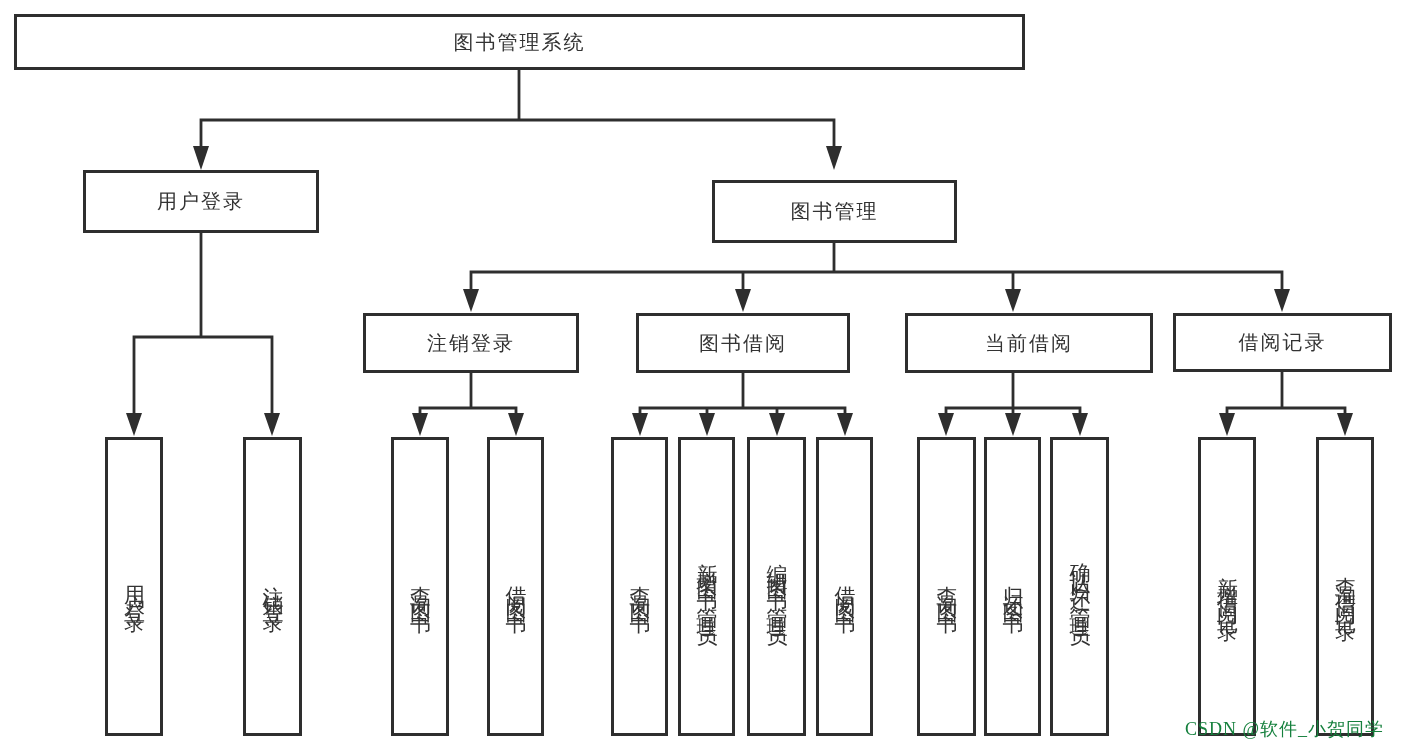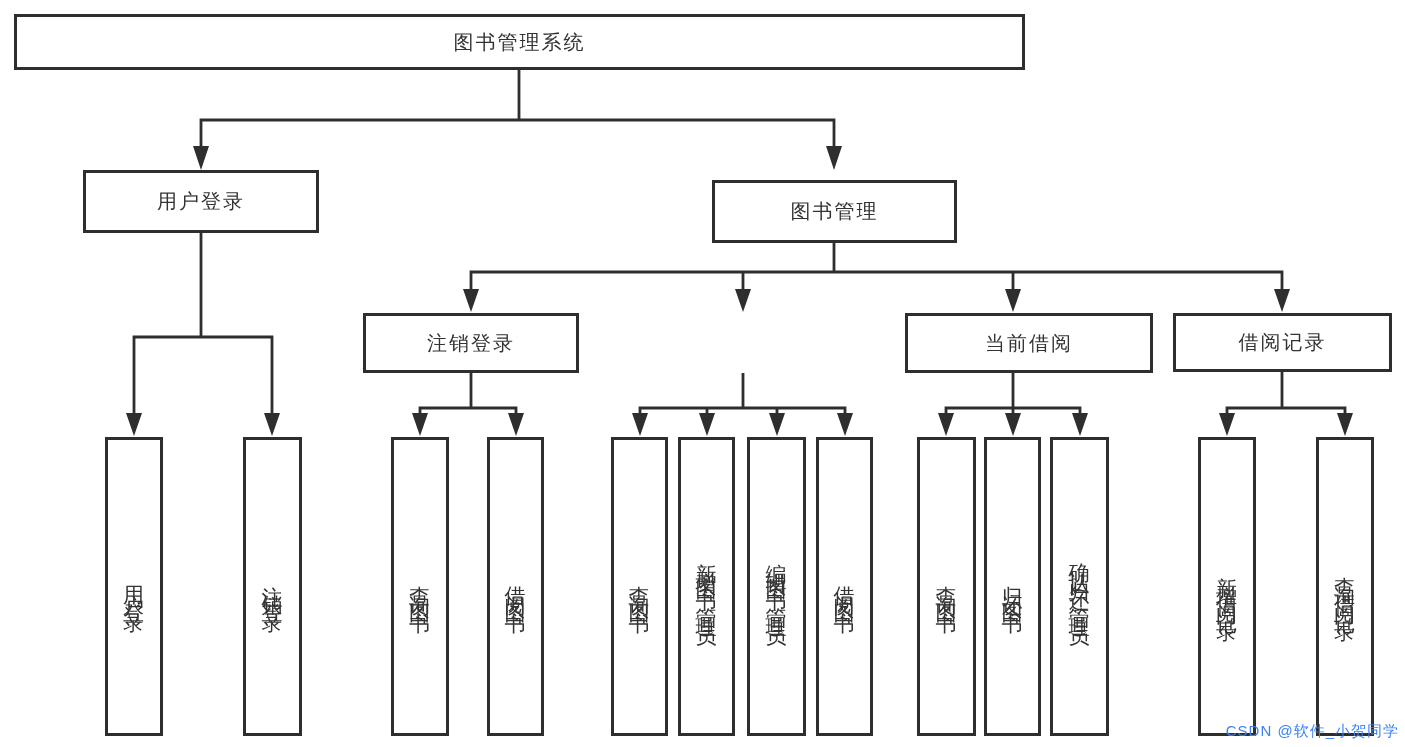--- a/index.html
+++ b/index.html
@@ -1,21 +1,21 @@
 <!DOCTYPE html>
 <html><head>
 <meta charset="utf-8">
 <style>
   html, body { margin: 0; padding: 0; background: #ffffff; }
   #canvas {
     position: relative;
     width: 1405px;
     height: 747px;
     background: #ffffff;
-    font-family: Liberation Sans, sans-serif;
+    font-family: Liberation Serif, serif;
     overflow: hidden;
   }
   .wires {
     position: absolute;
     left: 0; top: 0;
     width: 1405px; height: 747px;
     pointer-events: none;
   }
   .box {
     position: absolute;
@@ -37,25 +37,25 @@
   }
   .vbox .vtext {
     writing-mode: vertical-rl;
     font-size: 21px;
     letter-spacing: 9px;
     line-height: 1;
     color: #333333;
   }
   .watermark {
     position: absolute;
-    right: 6px;
+    right: 21px;
     bottom: 6px;
-    font-size: 15px;
+    font-size: 18px;
     letter-spacing: 1px;
-    color: #3b82f6;
+    color: #15803d;
     z-index: 5;
     white-space: nowrap;
   }
 </style>
 </head>
 <body>
 
 <div id="canvas">
 
   <svg class="wires" viewBox="0 0 1405 747" xmlns="http://www.w3.org/2000/svg">
@@ -124,20 +124,23 @@
   <div class="box" style="left:83px;top:170px;width:236px;height:63px">
     <span>用户登录</span>
   </div>
   <div class="box" style="left:712px;top:180px;width:245px;height:63px">
     <span>图书管理</span>
   </div>
 
   <div class="box" style="left:363px;top:313px;width:216px;height:60px">
     <span>注销登录</span>
   </div>
+  <div class="box" style="left:636px;top:313px;width:214px;height:60px">
+    <span>图书借阅</span>
+  </div>
   <div class="box" style="left:905px;top:313px;width:248px;height:60px">
     <span>当前借阅</span>
   </div>
   <div class="box" style="left:1173px;top:313px;width:219px;height:59px">
     <span>借阅记录</span>
   </div>
 
   <div class="box vbox" style="left:105px;width:58px">
     <span class="vtext">用户登录</span>
   </div>

